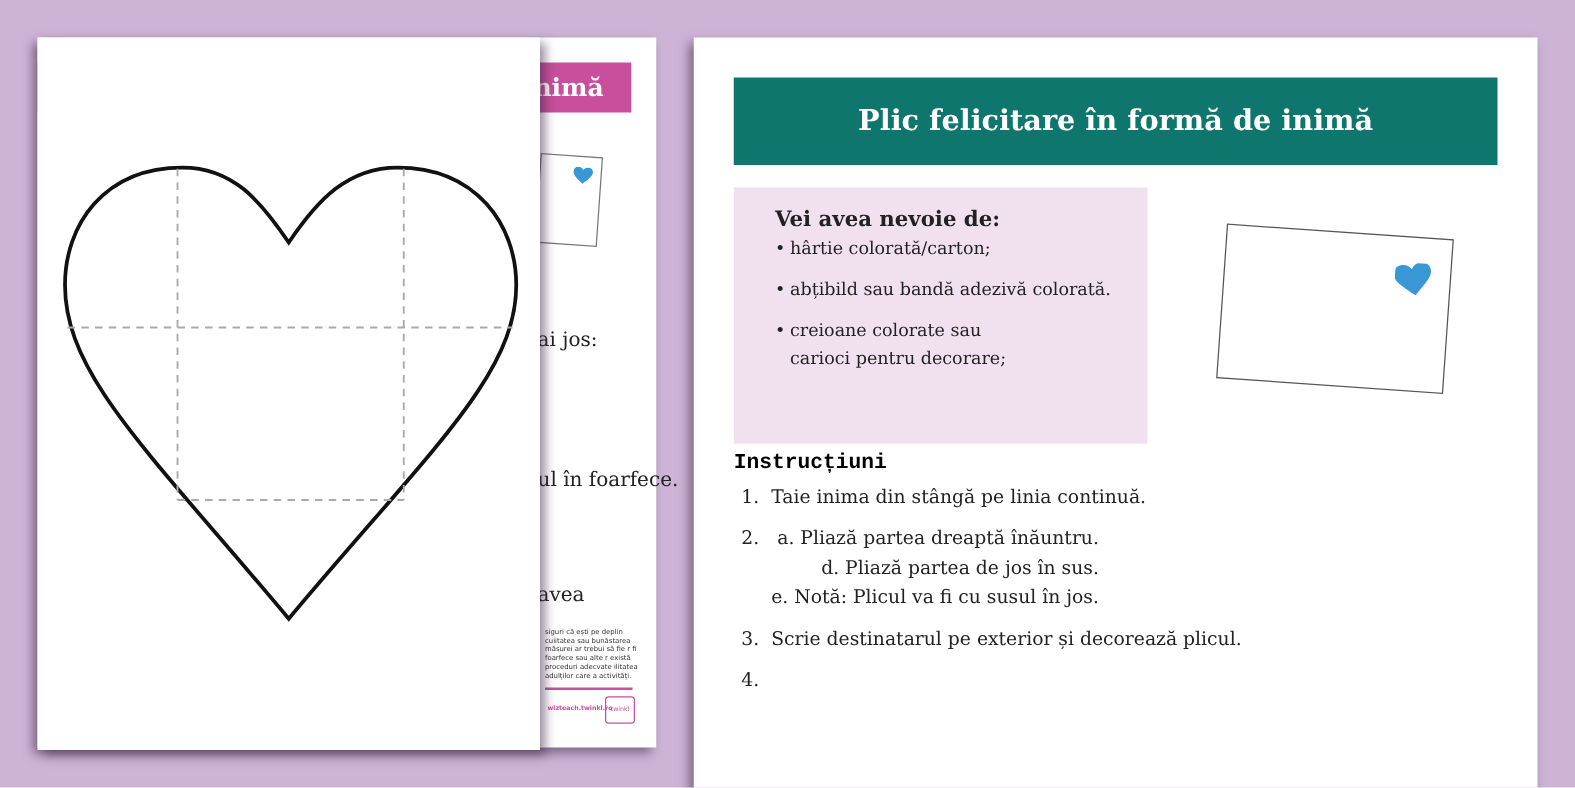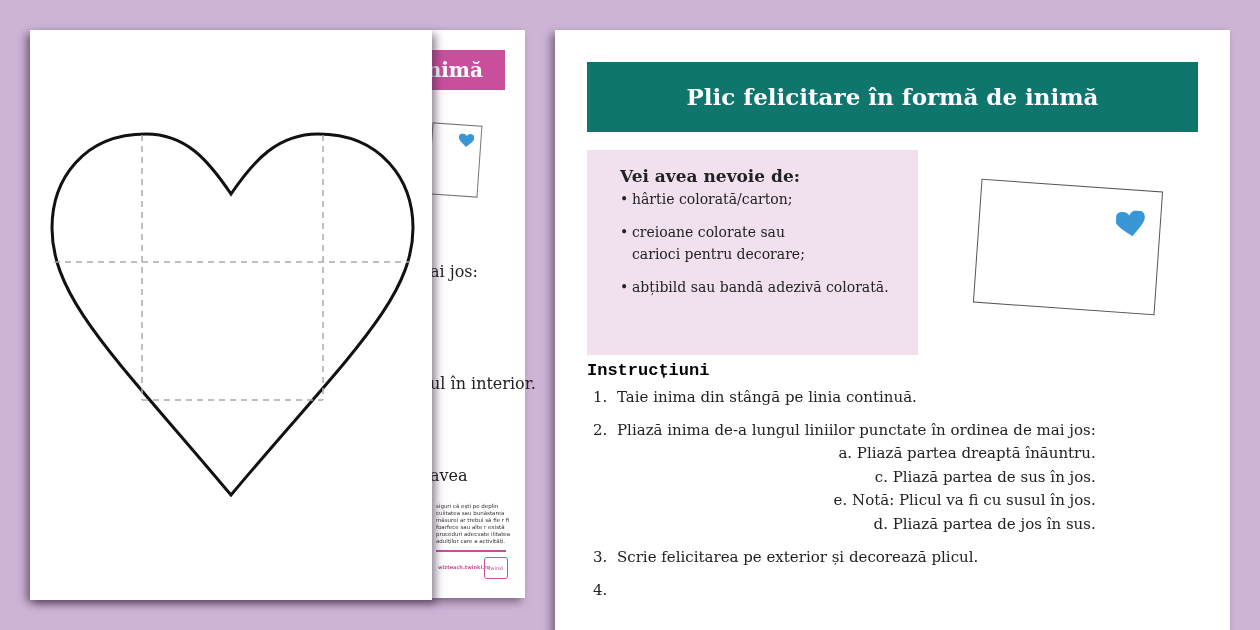--- a/index.html
+++ b/index.html
@@ -71,21 +71,21 @@
 <body>
 
 <div class="page" id="back-page">
   <div id="back-banner">nimă</div>
   <div id="back-card">
     <svg width="16" height="14" viewBox="0 0 20 18" style="position:absolute;right:6px;top:8px">
         <path d="M10 17 C3 11 0 8 0 5 C0 2 2 0 5 0 C7 0 9 1 10 3 C11 1 13 0 15 0 C18 0 20 2 20 5 C20 8 17 11 10 17Z" fill="#3a97d6"></path>
       </svg>
   </div>
   <div class="back-text" style="top:232px">ai jos:</div>
-  <div class="back-text" style="top:344px">ul în interior.</div>
+  <div class="back-text" style="top:344px">ul în foarfece.</div>
   <div class="back-text" style="top:436px">avea</div>
   <div id="back-safety">siguri că ești pe deplin cuiitatea sau bunăstarea măsurei ar trebui să fie r fi foarfece sau alte r există proceduri adecvate ilitatea adulților care a activități.</div>
   <div id="back-rule"></div>
   <div id="back-site">wizteach.twinkl.ro</div>
   <div id="back-logo">twinkl</div>
 </div>
 
 <div class="page" id="front-page">
   <svg id="heart-svg" width="370" height="370" viewBox="0 0 370 370">
 
@@ -102,52 +102,50 @@
 
 <div class="page" id="main-page">
   <div id="title-banner">Plic felicitare în formă de inimă</div>
 
   <div id="materials-box">
     <div id="materials-title">Vei avea nevoie de:</div>
     <div class="mat-item">
       <span class="bullet">•</span><span>hârtie colorată/carton;</span>
     </div>
     <div class="mat-item">
+      <span class="bullet">•</span><span>abțibild sau bandă adezivă colorată.</span>
+    </div>
+    <div class="mat-item">
       <span class="bullet">•</span><span>creioane colorate sau</span>
       <span class="cont">carioci pentru decorare;</span>
-    </div>
-    <div class="mat-item">
-      <span class="bullet">•</span><span>abțibild sau bandă adezivă colorată.</span>
     </div>
   </div>
 
   <div id="envelope">
     <svg id="envelope-heart" width="30" height="28" viewBox="0 0 20 18">
         <path d="M10 17 C3 11 0 8 0 5 C0 2 2 0 5 0 C7 0 9 1 10 3 C11 1 13 0 15 0 C18 0 20 2 20 5 C20 8 17 11 10 17Z" fill="#3a97d6" transform="rotate(-12 10 9)"></path>
       </svg>
   </div>
 
   <div id="instructions-title">Instrucțiuni</div>
 
   <div id="instructions">
     <div class="step">
       <span class="num">1.</span>
       <span>Taie inima din stângă pe linia continuă.</span>
     </div>
     <div class="step">
       <span class="num">2.</span>
       <div>
-        <div>Pliază inima de-a lungul liniilor punctate în ordinea de mai jos:</div>
         <div class="sub">a. Pliază partea dreaptă înăuntru.</div>
-        <div class="sub">c. Pliază partea de sus în jos.</div>
+        <div class="sub">d. Pliază partea de jos în sus.</div>
         <div class="sub">e. Notă: Plicul va fi cu susul în jos.</div>
-        <div class="sub">d. Pliază partea de jos în sus.</div>
       </div>
     </div>
     <div class="step">
       <span class="num">3.</span>
-      <span>Scrie felicitarea pe exterior și decorează plicul.</span>
+      <span>Scrie destinatarul pe exterior și decorează plicul.</span>
     </div>
     <div class="step">
       <span class="num">4.</span>
     </div>
   </div>
 </div>
 
 </body></html>

